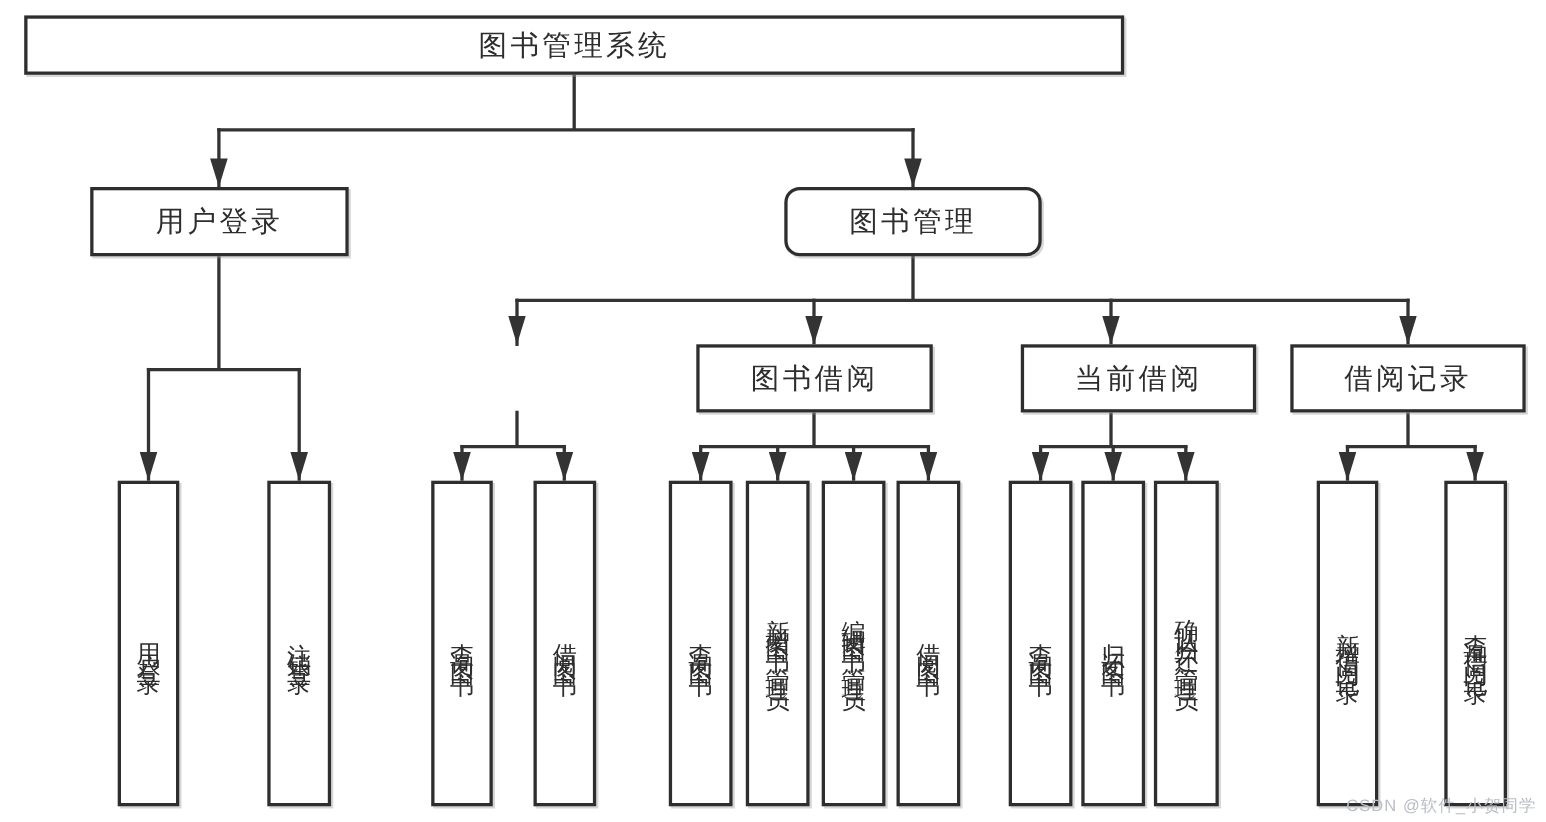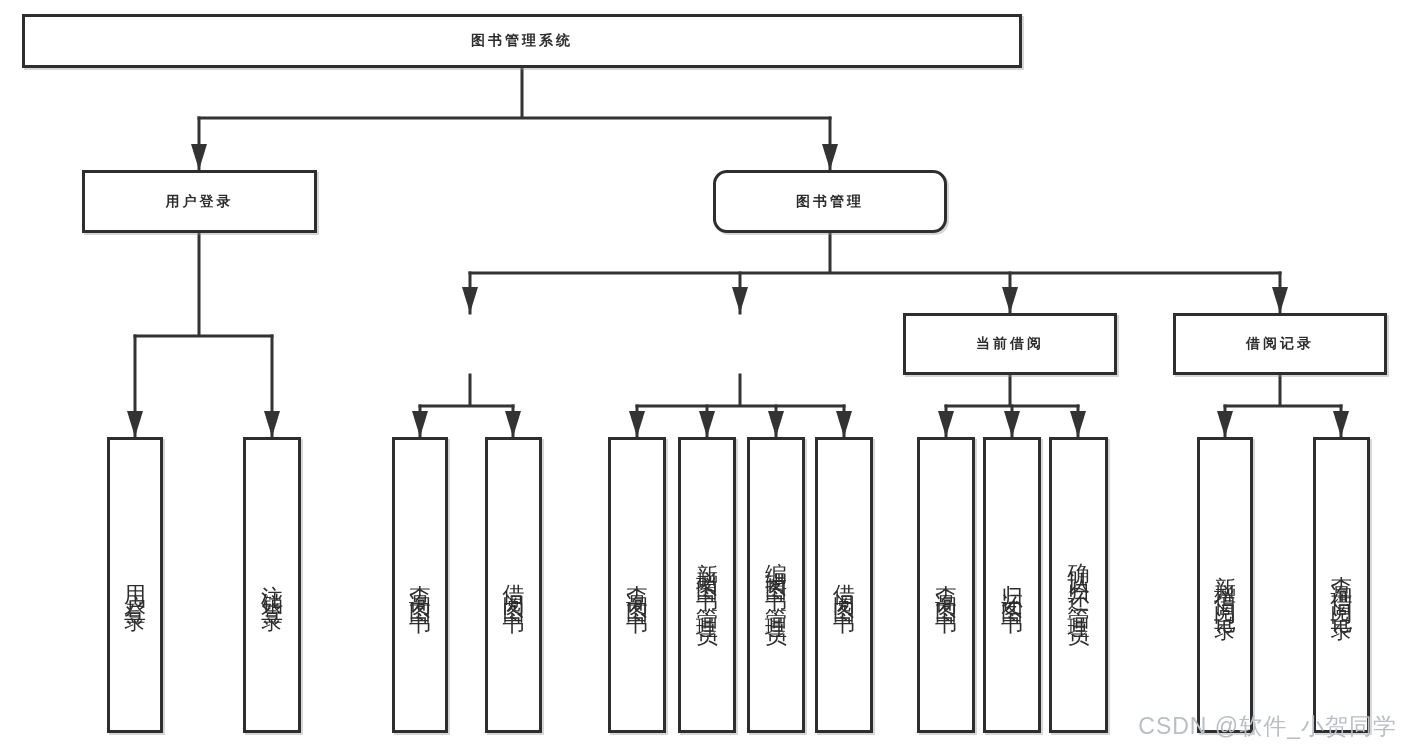--- a/index.html
+++ b/index.html
@@ -17,36 +17,35 @@
     box-sizing:border-box;
     border:3px solid #2e2e2e;
     background:#ffffff;
     display:flex;
     align-items:center;
     justify-content:center;
     color:#2d2d2d;
     box-shadow:2px 2px 0 rgba(150,150,150,0.38);
   }
   .hbox{
-    font-size:14px;
+    font-size:26px;
     letter-spacing:3px;
     white-space:nowrap;
-    font-weight:bold;
   }
   .vbox{
     font-size:22px;
     writing-mode:vertical-rl;
     text-orientation:mixed;
     letter-spacing:9px;
     line-height:1;
   }
   .watermark{
     position:absolute;
     right:8px;bottom:5px;
-    font-size:23px;
+    font-size:15px;
     color:#b9bdc4;
     letter-spacing:1px;
     white-space:nowrap;
     z-index:5;
   }
 </style>
 </head>
 <body>
 
 <div class="stage">
@@ -92,21 +91,22 @@
 
     <line class="wire" x1="1225" y1="406" x2="1225" y2="437" marker-end="url(#arw)"></line>
     <line class="wire" x1="1341" y1="406" x2="1341" y2="437" marker-end="url(#arw)"></line>
   </svg>
 
   <div class="box hbox" style="left:22px;top:14px;width:1000px;height:54px;">图书管理系统</div>
 
   <div class="box hbox" style="left:82px;top:170px;width:235px;height:63px;">用户登录</div>
   <div class="box hbox" style="left:713px;top:170px;width:234px;height:63px;border-radius:14px;">图书管理</div>
 
-  <div class="box hbox" style="left:903px;top:313px;width:214px;height:62px;">当前借阅</div>
+  <div class="box hbox" style="left:633px;top:313px;width:215px;height:62px;">图书借阅</div>
+  <div class="box hbox" style="left:928px;top:313px;width:214px;height:62px;">当前借阅</div>
   <div class="box hbox" style="left:1173px;top:313px;width:214px;height:62px;">借阅记录</div>
 
   <div class="box vbox" style="left:107px;top:437px;width:56px;height:296px;">用户登录</div>
   <div class="box vbox" style="left:243px;top:437px;width:58px;height:296px;">注销登录</div>
 
   <div class="box vbox" style="left:392px;top:437px;width:56px;height:296px;">查询图书</div>
   <div class="box vbox" style="left:485px;top:437px;width:57px;height:296px;">借阅图书</div>
 
   <div class="box vbox" style="left:608px;top:437px;width:58px;height:296px;">查询图书</div>
   <div class="box vbox" style="left:678px;top:437px;width:58px;height:296px;">新增图书（管理员）</div>

